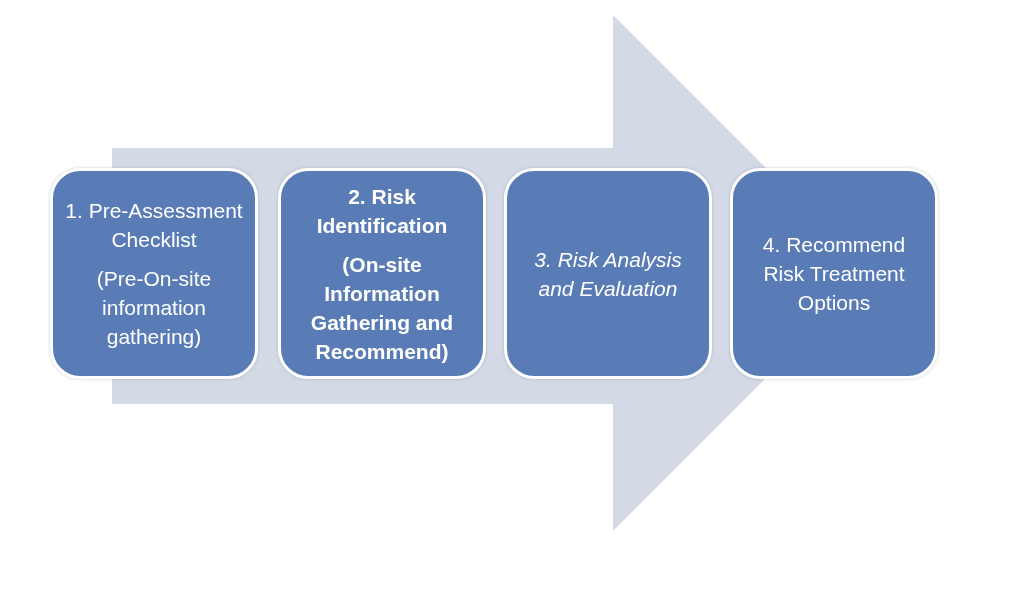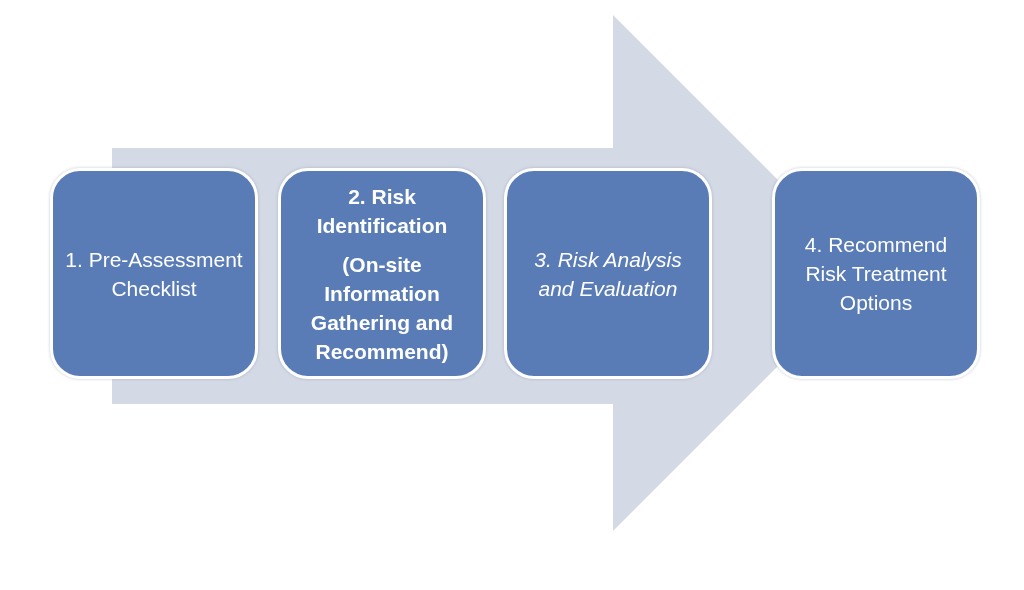--- a/index.html
+++ b/index.html
@@ -21,40 +21,41 @@
     border-radius:30px;
     box-shadow:0 0 3px rgba(120,130,155,0.45);
     display:flex;flex-direction:column;justify-content:center;align-items:center;
     text-align:center;
     color:var(--text,#ffffff);
     font-size:21px;line-height:29px;
   }
   .step-1{left:50px;}
   .step-2{left:278px;font-weight:bold;}
   .step-3{left:504px;font-style:italic;}
-  .step-4{left:772px;text-align:center;}
+  .step-4{left:730px;text-align:center;}
   .para{margin:0 auto;}
   .subtitle{margin-top:10px;}
   .subtitle:empty{display:none;}
   .step-1 .para{max-width:192px;}
   .step-2 .para{max-width:166px;}
   .step-3 .para{max-width:182px;}
   .step-4 .para{max-width:162px;}
 </style>
 </head>
 <body>
 
 <div class="canvas">
 
   <svg class="arrow-svg" viewBox="0 0 1024 590" xmlns="http://www.w3.org/2000/svg" aria-hidden="true">
     <polygon points="112,148 613,148 613,15 871,273 613,531 613,404 112,404" fill="#d3d9e5"></polygon>
   </svg>
 
   <div class="step-box step-1">
     <div class="para title">1. Pre-Assessment Checklist</div>
+    <div class="para subtitle">(Pre-On-site information gathering)</div>
   </div>
 
   <div class="step-box step-2">
     <div class="para title">2. Risk Identification</div>
     <div class="para subtitle">(On-site Information Gathering and Recommend)</div>
   </div>
 
   <div class="step-box step-3">
     <div class="para title">3. Risk Analysis and Evaluation</div>
 

